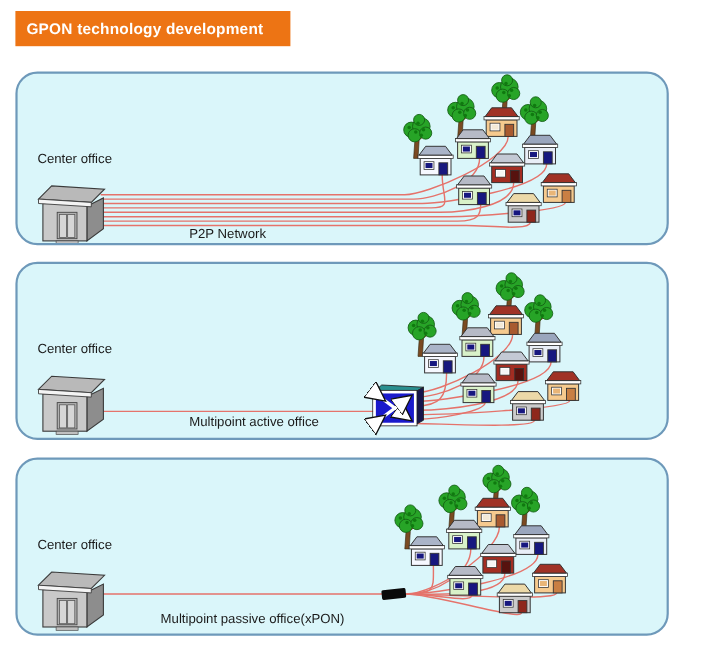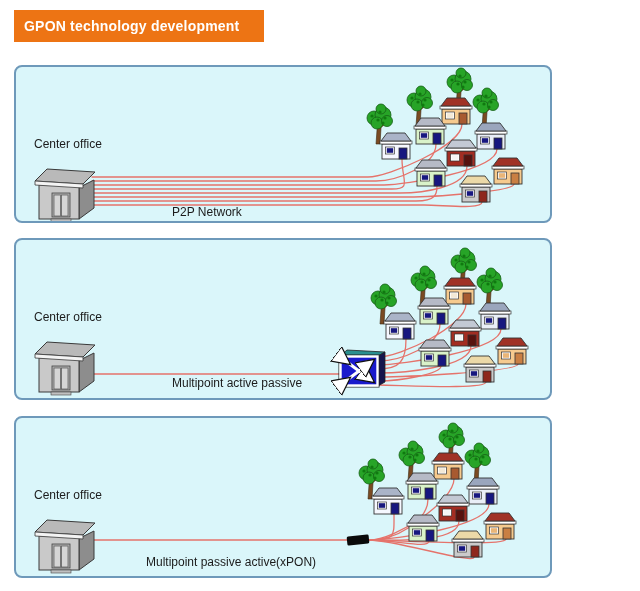--- a/index.html
+++ b/index.html
@@ -6,22 +6,22 @@
     --title-bg:#ed7414; --title-fg:#ffffff;
     --panel-bg:#daf6fa; --panel-border:#6e99ba;
     --label-color:#1b1b1b;
   }
   *{margin:0;padding:0}
   body{width:640px;height:591px;background:#ffffff;font-family:"Liberation Sans",sans-serif;overflow:hidden}
   .page{position:relative;width:640px;height:591px;background:#ffffff}
   .title-banner{position:absolute;left:14px;top:10px;width:250px;height:32px;
     background:var(--title-bg);color:var(--title-fg);font-weight:bold;font-size:14px;
     line-height:32px;padding-left:10px;box-sizing:border-box;letter-spacing:.2px}
-  .panel{position:absolute;left:14px;width:538px;background:var(--panel-bg);
-    border:2px solid var(--panel-border);border-radius:8px;box-sizing:border-box;overflow:hidden}
+  .panel{position:absolute;left:14px;width:594px;background:var(--panel-bg);
+    border:2px solid var(--panel-border);border-radius:20px;box-sizing:border-box;overflow:hidden}
   .panel svg{position:absolute;left:0;top:0;display:block}
   .lbl{position:absolute;font-size:12px;color:var(--label-color);white-space:nowrap}
 </style>
 </head>
 <body>
 
 <div class="page">
 
   <div class="title-banner">
     <span>GPON technology development</span>
@@ -321,21 +321,21 @@
           </defs>
     <polygon points="324,116 331,110 369,112 362,116" fill="#2a8f8f" stroke="#222" stroke-width="0.8"></polygon>
     <polygon points="362,116 369,112 369,142 362,146" fill="#15154d" stroke="#222" stroke-width="0.8"></polygon>
     <rect x="323" y="115" width="40" height="32" fill="none" stroke="#222" stroke-width="1"></rect>
     <rect x="324.5" y="116.5" width="37" height="29" fill="#1a1acc" stroke="#ffffff" stroke-width="2.4"></rect>
     <line x1="331" y1="122" x2="355" y2="140" stroke="#ffffff" stroke-width="3" marker-start="url(#ah)" marker-end="url(#ah)"></line>
     <line x1="331" y1="140" x2="355" y2="122" stroke="#ffffff" stroke-width="3" marker-start="url(#ah)" marker-end="url(#ah)"></line>
   </g>
       </svg>
     <span class="lbl" style="left:18px;top:70px">Center office</span>
-    <span class="lbl" style="left:156px;top:136px">Multipoint active passive</span>
+    <span class="lbl" style="left:156px;top:136px">Multipoint active office</span>
   </div>
 
   <div class="panel" id="panel-2" style="top:416px;height:162px">
     <svg id="svg-2" width="534" height="158" viewBox="0 0 534 158">
         <g transform="translate(342,43)">
     <polygon points="10,38 14,38 15,22 17,13 13,13 11,24" fill="#7a4a22" stroke="#3a2a12" stroke-width="0.6"></polygon>
     <line x1="13" y1="22" x2="20" y2="17" stroke="#7a4a22" stroke-width="1.6"></line>
     <circle cx="8" cy="12" r="7" fill="#27a427" stroke="#156015" stroke-width="0.8"></circle>
     <circle cx="17" cy="9" r="8" fill="#27a427" stroke="#156015" stroke-width="0.8"></circle>
     <circle cx="15" cy="3" r="5" fill="#27a427" stroke="#156015" stroke-width="0.8"></circle>
@@ -470,16 +470,16 @@
     <rect x="17" y="30" width="18" height="24" fill="#b0b0b0" stroke="#444" stroke-width="0.8"></rect>
     <rect x="19" y="32" width="6.5" height="21" fill="#d6d6d6" stroke="#555" stroke-width="0.7"></rect>
     <rect x="26.5" y="32" width="6.5" height="21" fill="#d6d6d6" stroke="#555" stroke-width="0.7"></rect>
     <rect x="16" y="56" width="20" height="3" fill="#c0c0c0" stroke="#444" stroke-width="0.6"></rect>
   </g>
         <g transform="rotate(-6 342 122)">
     <rect x="331" y="117.5" width="22" height="9" rx="1.5" fill="#0a0a0a"></rect>
   </g>
       </svg>
     <span class="lbl" style="left:18px;top:70px">Center office</span>
-    <span class="lbl" style="left:130px;top:137px">Multipoint passive active(xPON)</span>
+    <span class="lbl" style="left:130px;top:137px">Multipoint passive office(xPON)</span>
   </div>
 
 </div>
 
 </body></html>

